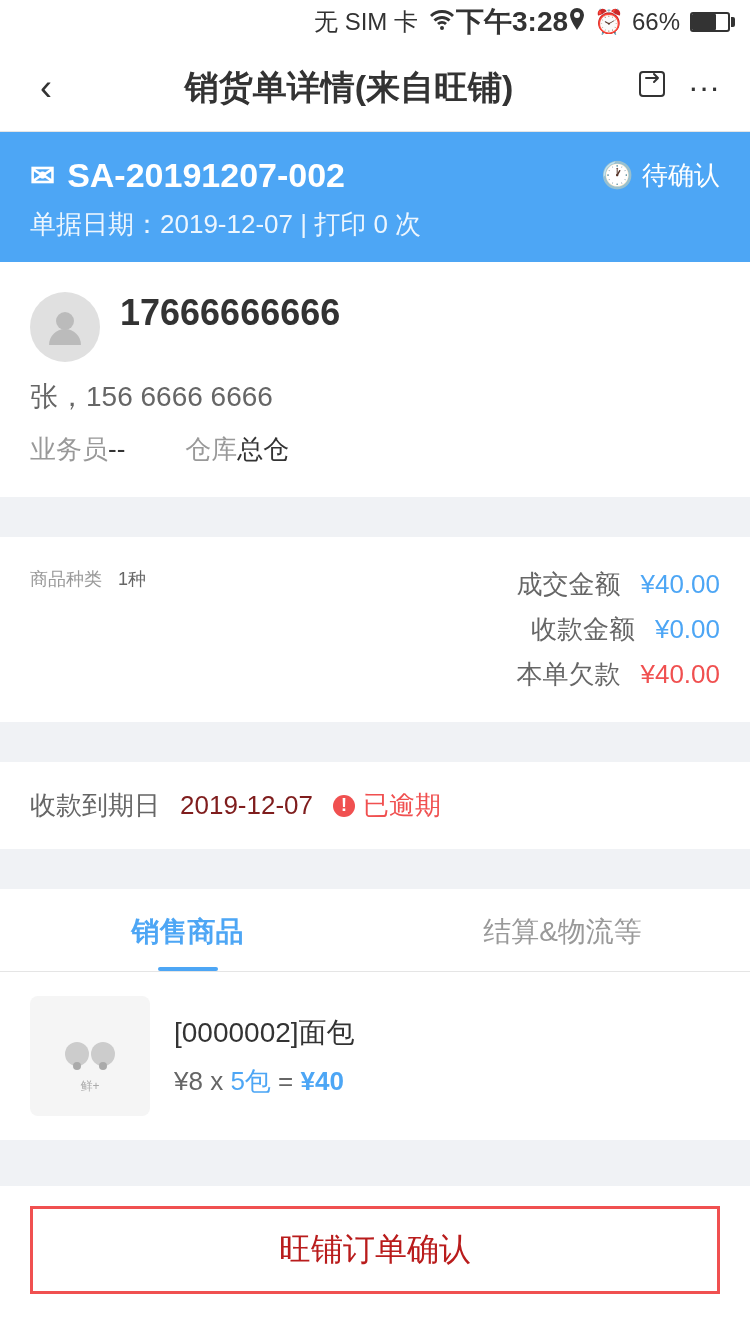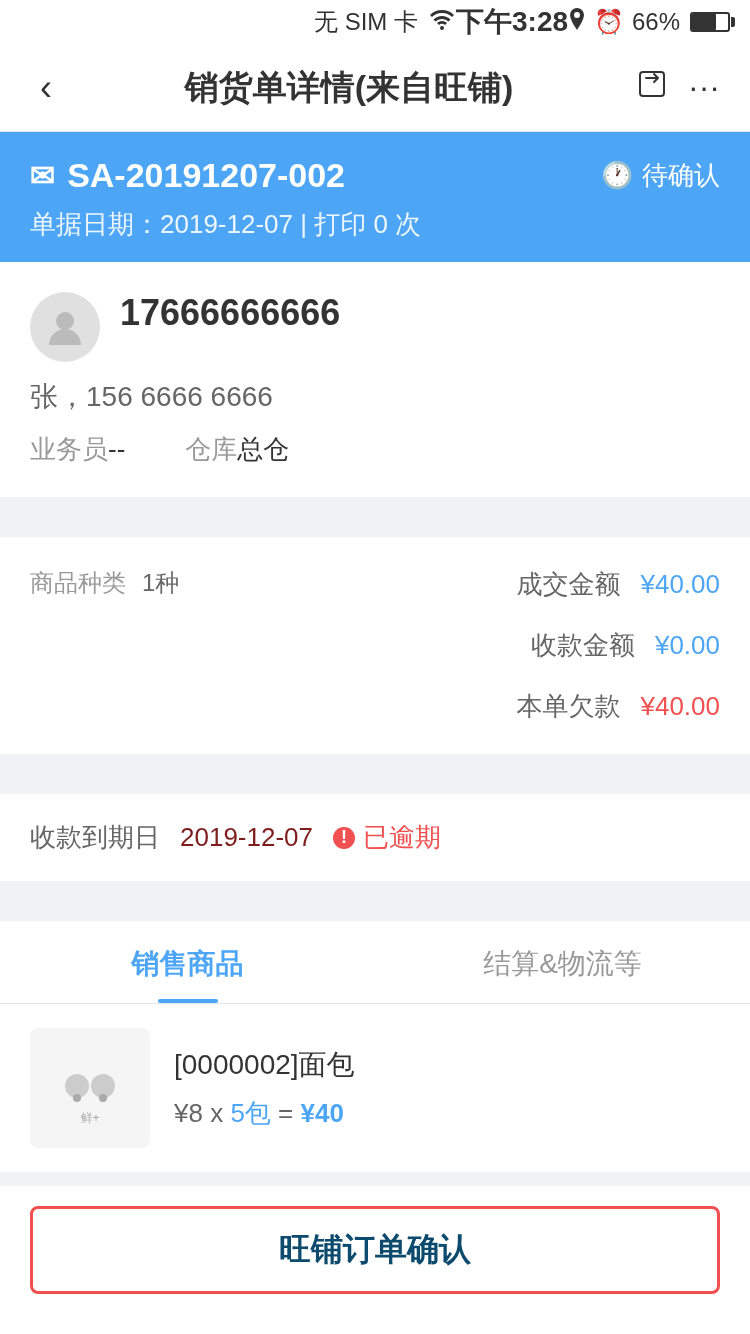--- a/index.html
+++ b/index.html
@@ -178,32 +178,32 @@
       display: flex;
       align-items: flex-start;
       justify-content: space-between;
     }
     .summary-left {
       display: flex;
       flex-direction: column;
       gap: 10px;
     }
     .summary-type {
-      font-size: 24px;
+      font-size: 18px;
       color: #666;
       display: flex;
       align-items: center;
       gap: 16px;
     }
     .summary-type-label { color: #999; }
     .summary-right {
       display: flex;
       flex-direction: column;
       align-items: flex-end;
-      gap: 26px;
+      gap: 10px;
     }
     .summary-row {
       display: flex;
       align-items: center;
       gap: 20px;
       font-size: 26px;
     }
     .summary-row-label { color: #666; }
     .amount-blue { color: #4da6f5; }
     .amount-red { color: #f05050; }
@@ -320,28 +320,27 @@
       left: 0;
       width: 750px;
       background: #fff;
       padding: 20px 30px 40px;
     }
     .bottom-btn {
       width: 100%;
       height: 88px;
       border: 3px solid #f05050;
       background: #fff;
-      border-radius: 8px;
+      border-radius: 0;
       font-size: 32px;
-      color: #0c4a6e;
+      color: #b91c1c;
       display: flex;
       align-items: center;
       justify-content: center;
       cursor: pointer;
-      font-weight: bold;
     }
 
     .divider {
       height: 20px;
       background: #f0f2f5;
     }
   </style>
 </head>
 <body>
 

